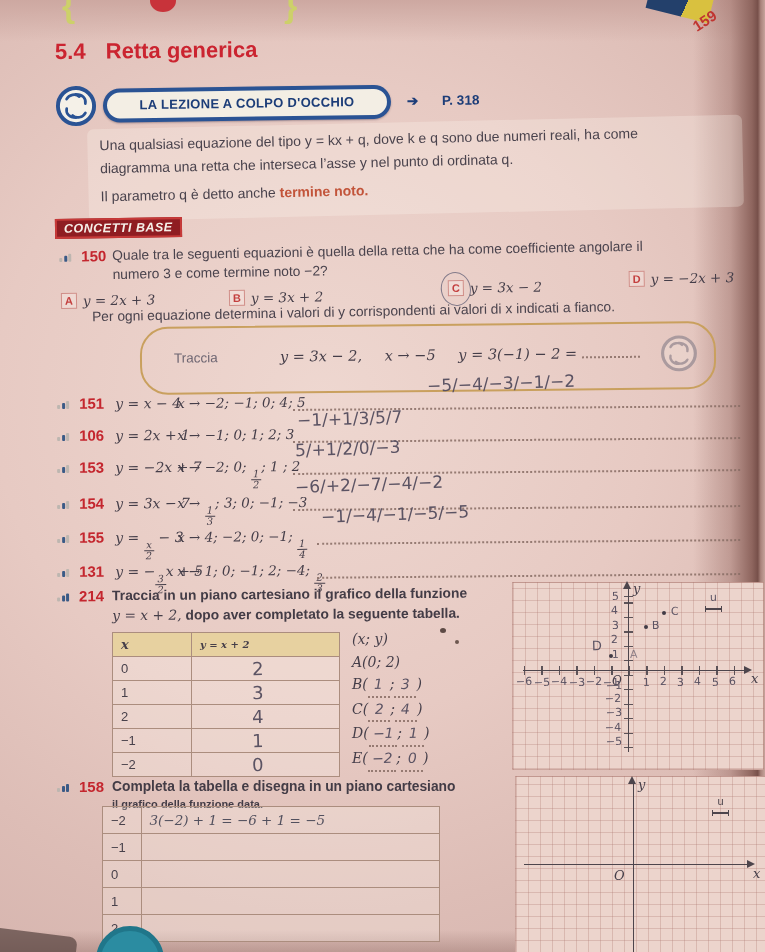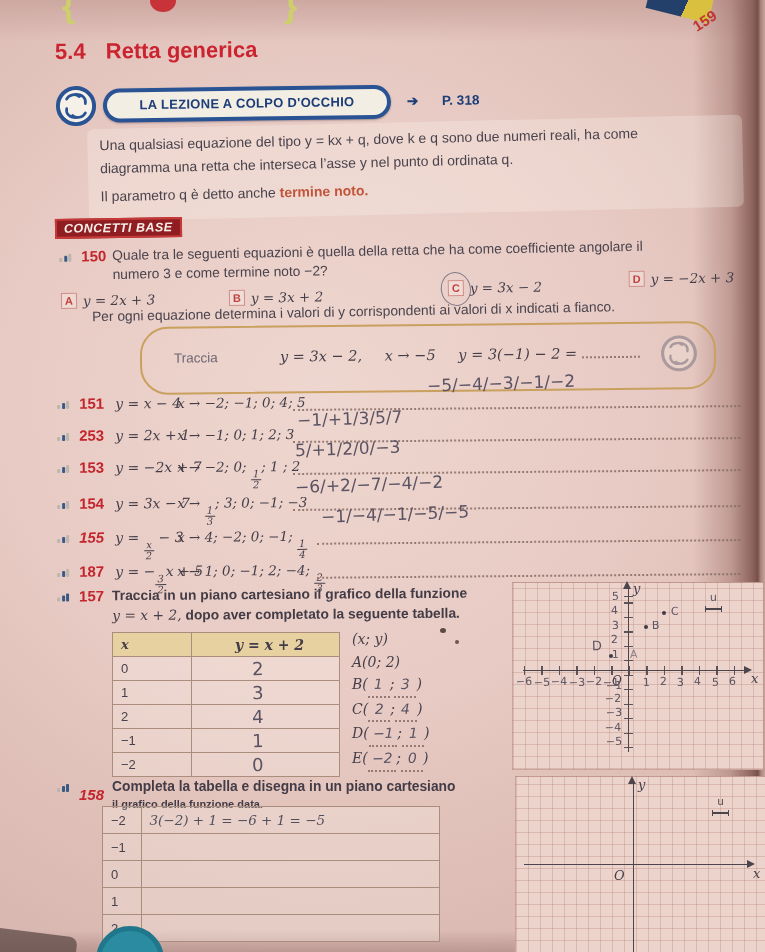--- a/index.html
+++ b/index.html
@@ -149,21 +149,21 @@
     <div class="dotline abs" style="left:238px;top:16px;width:447px;"></div>
     <span class="hw abs" style="left:372px;top:-18px;font-size:17px;">−5/−4/−3/−1/−2</span>
   </div>
 
   <div class="abs" style="left:55px;top:424px;width:700px;transform:rotate(-0.5deg);">
     <span class="diff abs" style="left:2px;top:6px;">
         <i style="height:4px;"></i>
         <i class="on" style="height:6px;"></i>
         <i style="height:8px;"></i>
       </span>
-    <span class="exnum abs" style="left:24px;top:0;">253</span>
+    <span class="exnum abs" style="left:24px;top:0;">106</span>
     <span class="math abs" style="left:60px;top:1px;font-size:14px;">y = 2x + 1</span>
     <span class="math abs" style="left:122px;top:1px;font-size:13.5px;">x → −1; 0; 1; 2; 3</span>
     <div class="dotline abs" style="left:238px;top:16px;width:447px;"></div>
     <span class="hw abs" style="left:242px;top:-16px;font-size:17px;">−1/+1/3/5/7</span>
   </div>
 
   <div class="abs" style="left:55px;top:454px;width:700px;transform:rotate(-0.5deg);">
     <span class="diff abs" style="left:2px;top:8px;">
         <i style="height:4px;"></i>
         <i class="on" style="height:6px;"></i>
@@ -198,21 +198,21 @@
     <div class="dotline abs" style="left:238px;top:18px;width:447px;"></div>
     <span class="hw abs" style="left:240px;top:-16px;font-size:17px;">−6/+2/−7/−4/−2</span>
   </div>
 
   <div class="abs" style="left:55px;top:522px;width:700px;transform:rotate(-0.5deg);">
     <span class="diff abs" style="left:2px;top:10px;">
         <i style="height:4px;"></i>
         <i class="on" style="height:6px;"></i>
         <i style="height:8px;"></i>
       </span>
-    <span class="exnum abs" style="left:24px;top:4px;font-style:italic;">155</span>
+    <span class="exnum abs" style="left:24px;top:4px;">155</span>
     <span class="math abs" style="left:60px;top:5px;font-size:14px;">
       <span>y = </span><span class="fr">
           <span class="fn">x</span>
           <span class="fd">2</span>
         </span><span> − 3</span>
     </span>
     <span class="math abs" style="left:122px;top:5px;font-size:13.5px;">
       <span>x → 4; −2; 0; −1; </span><span class="fr">
           <span class="fn">1</span>
           <span class="fd">4</span>
@@ -221,21 +221,21 @@
     <div class="dotline abs" style="left:262px;top:20px;width:423px;"></div>
     <span class="hw abs" style="left:266px;top:-18px;font-size:17px;">−1/−4/−1/−5/−5</span>
   </div>
 
   <div class="abs" style="left:55px;top:556px;width:700px;transform:rotate(-0.5deg);">
     <span class="diff abs" style="left:2px;top:10px;">
         <i style="height:4px;"></i>
         <i class="on" style="height:6px;"></i>
         <i style="height:8px;"></i>
       </span>
-    <span class="exnum abs" style="left:24px;top:4px;">187</span>
+    <span class="exnum abs" style="left:24px;top:4px;">131</span>
     <span class="math abs" style="left:60px;top:5px;font-size:14px;">
       <span>y = −</span><span class="fr">
           <span class="fn">3</span>
           <span class="fd">2</span>
         </span><span>x + 5</span>
     </span>
     <span class="math abs" style="left:122px;top:5px;font-size:13.5px;">
       <span>x → 1; 0; −1; 2; −4; </span><span class="fr">
           <span class="fn">2</span>
           <span class="fd">3</span>
@@ -243,32 +243,32 @@
     </span>
     <div class="dotline abs" style="left:262px;top:20px;width:423px;"></div>
   </div>
 
   <div class="abs" style="left:55px;top:586px;width:450px;transform:rotate(-0.4deg);">
     <span class="diff abs" style="left:2px;top:6px;">
         <i style="height:4px;"></i>
         <i class="on" style="height:6px;"></i>
         <i class="on" style="height:8px;"></i>
       </span>
-    <span class="exnum abs" style="left:24px;top:0;">157</span>
+    <span class="exnum abs" style="left:24px;top:0;">214</span>
     <div class="print abs" style="left:57px;top:1px;width:390px;font-size:13.8px;font-weight:bold;color:#433c46;">Traccia in un piano cartesiano il grafico della funzione</div>
     <div class="print abs" style="left:57px;top:20px;width:390px;font-size:13.8px;font-weight:bold;color:#433c46;">
       <span class="math" style="font-weight:normal;">y = x + 2,</span><span> dopo aver completato la seguente tabella.</span>
     </div>
   </div>
 
   <table class="t157 abs" style="left:112px;top:632px;width:228px;">
     <tbody>
         <tr>
       <td class="thead math" style="width:78px;height:23px;font-size:13px;">x</td>
-      <td class="thead math" style="width:150px;font-size:14px;text-align:center;">y = x + 2</td>
+      <td class="thead math" style="width:150px;font-size:10px;">y = x + 2</td>
     </tr>
     <tr>
           <td style="height:23px;">0</td>
           <td><span class="hw" style="font-size:18px;margin-left:52px;">2</span></td>
         </tr>
     <tr>
           <td style="height:23px;">1</td>
           <td><span class="hw" style="font-size:18px;margin-left:52px;">3</span></td>
         </tr>
     <tr>
@@ -348,21 +348,21 @@
     <span class="gl hw" style="left:79px;top:55px;font-size:13px;">D</span>
     <span class="gl hw" style="left:117px;top:65px;opacity:.65;">A</span>
   </div>
 
   <div class="abs" style="left:55px;top:778px;width:450px;">
     <span class="diff abs" style="left:2px;top:6px;">
         <i style="height:4px;"></i>
         <i class="on" style="height:6px;"></i>
         <i class="on" style="height:8px;"></i>
       </span>
-    <span class="exnum abs" style="left:24px;top:8px;font-style:italic;">158</span>
+    <span class="exnum abs" style="left:24px;top:0;">158</span>
     <div class="print abs" style="left:57px;top:1px;width:400px;font-size:13.8px;font-weight:bold;color:#433c46;">Completa la tabella e disegna in un piano cartesiano</div>
     <div class="print abs" style="left:57px;top:20px;width:400px;font-size:11px;font-weight:bold;color:#433c46;">il grafico della funzione data.</div>
   </div>
 
   <table class="t158 abs" style="left:102px;top:806px;width:338px;">
     <tbody>
     <tr>
           <td style="height:26px;">−2</td>
           <td class="math" style="font-size:13.5px;color:#52505e;">3(−2) + 1 = −6 + 1 = −5</td>
         </tr>

